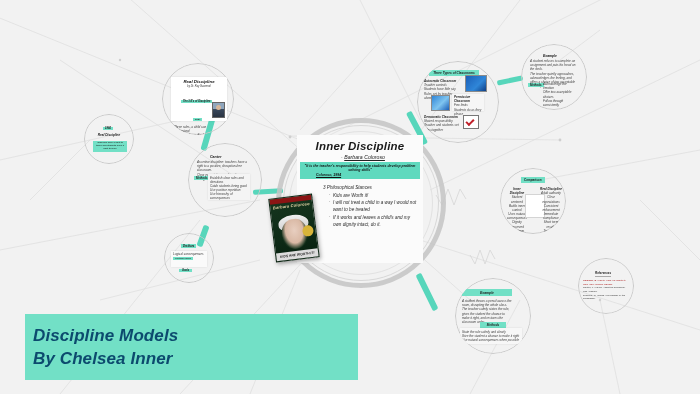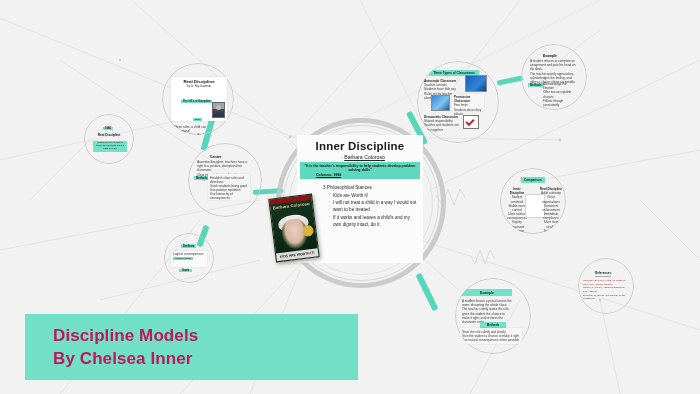--- a/index.html
+++ b/index.html
@@ -2,21 +2,21 @@
 <html><head>
 <meta charset="utf-8">
 <style>
   html,body{margin:0;padding:0;}
   body{
     width:700px;height:394px;overflow:hidden;position:relative;
     background:#f2f2f2;
     font-family:"Liberation Sans", sans-serif;
     -webkit-font-smoothing:antialiased;
   }
-  #canvas{position:absolute;inset:0;}
+  #canvas{position:absolute;inset:0;font-style:italic;}
   svg.netlayer{position:absolute;left:0;top:0;width:700px;height:394px;}
 
   
   .node{position:absolute;border-radius:50%;overflow:hidden;}
   .node .ring{position:absolute;inset:0;border-radius:50%;border:1px solid #c9c9c9;}
   .node .inner{position:absolute;inset:0;border-radius:50%;overflow:hidden;
     display:flex;flex-direction:column;}
   .card{position:absolute;background:#fff;box-shadow:0 0 2px rgba(0,0,0,.10);}
   .hdr{background:#72e0c6;color:#1d1d1d;font-weight:bold;text-align:center;}
   .lbl{background:#72e0c6;color:#1b1b1b;font-weight:bold;display:inline-block;}
@@ -56,21 +56,21 @@
   #book .botbar{position:absolute;left:0;bottom:0;width:100%;height:8px;background:#dcdcdc;}
   #book .botbar span{display:block;font-size:3.4px;color:#222;font-weight:bold;text-align:center;padding-top:2px;}
   #book .badge{position:absolute;right:2px;top:30px;width:11px;height:11px;border-radius:50%;
     background:#d8b43a;}
 
   
   .teal{position:absolute;background:#57d6bb;border-radius:2px;}
 
   
   #banner{position:absolute;left:25px;top:314px;width:333px;height:66px;background:#72e0c6;}
-  #banner .t{font-size:17px;font-weight:bold;color:#be185d;padding:11px 0 0 28px;line-height:1.35;
+  #banner .t{font-size:17px;font-weight:bold;color:#0c4a6e;padding:11px 0 0 8px;line-height:1.35;
     letter-spacing:.1px;}
 
   
   .n-title{font-size:4.4px;font-weight:bold;text-align:center;color:#111;padding:1.5px 0;}
   .n-txt{font-size:3.1px;line-height:1.35;color:#3b3b3b;}
   .n-txt b{color:#1d1d1d;}
   .pic{position:absolute;border:1px solid #8a8a8a;background:#2a5fa8;}
   .chk{position:absolute;background:#fff;border:1px solid #777;}
   .chk:after{content:"";position:absolute;left:2px;top:3px;width:6px;height:3px;
     border-left:2px solid #c0202a;border-bottom:2px solid #c0202a;transform:rotate(-45deg);}

